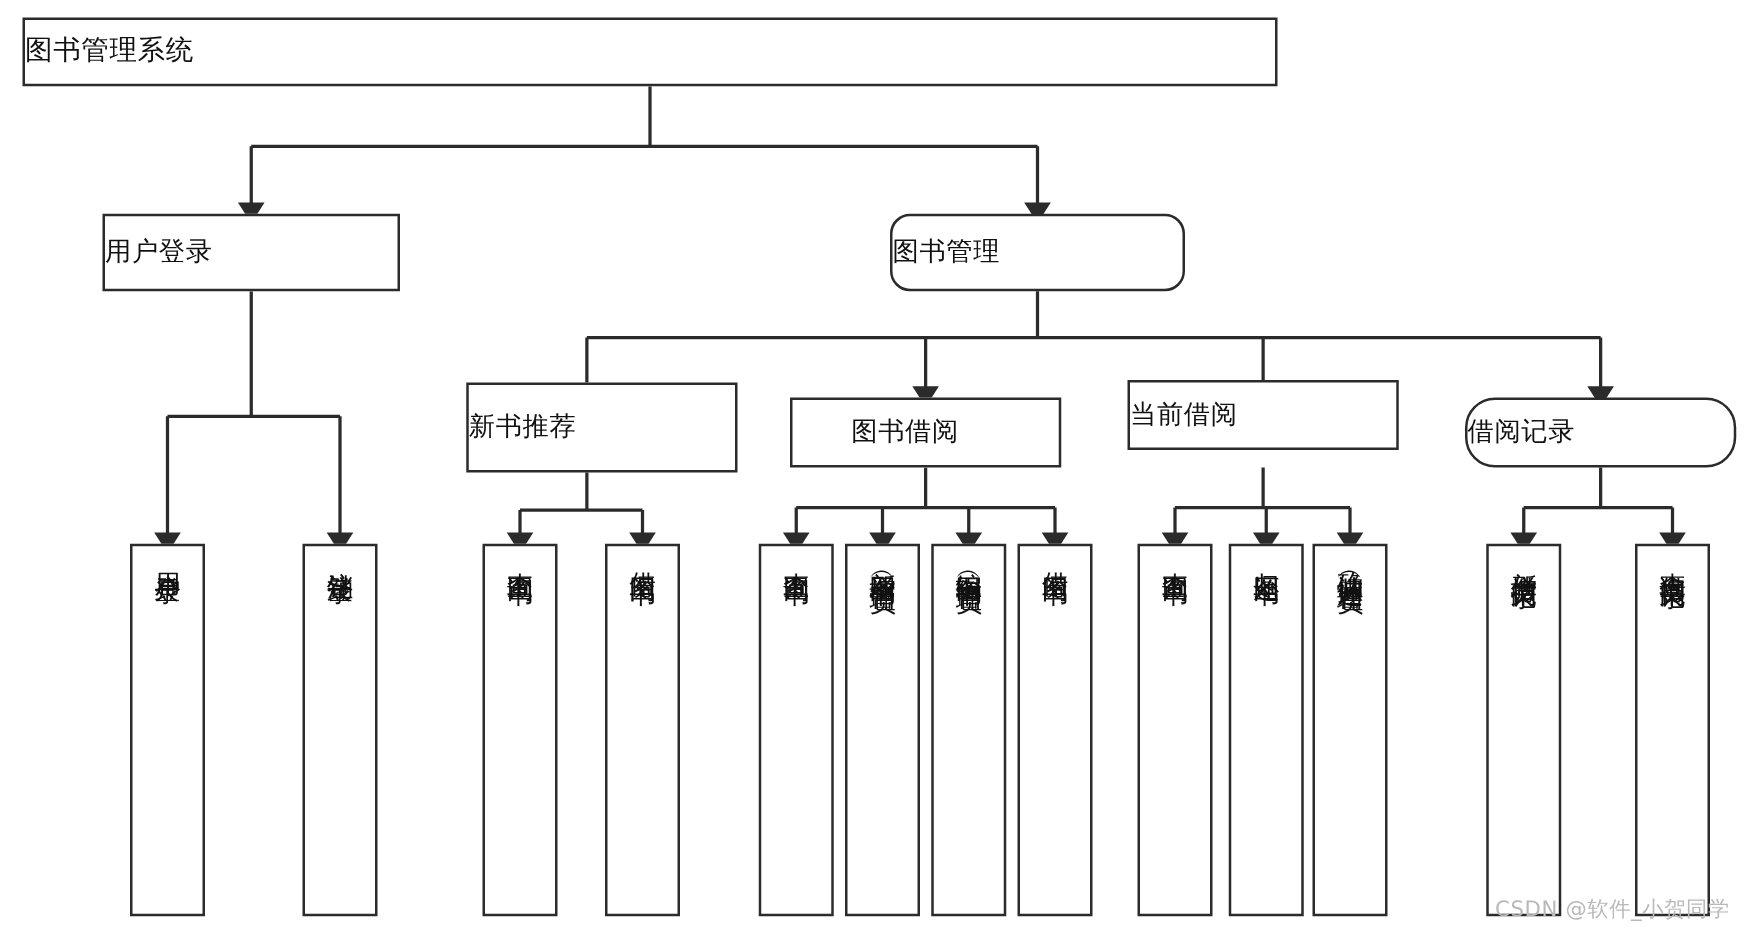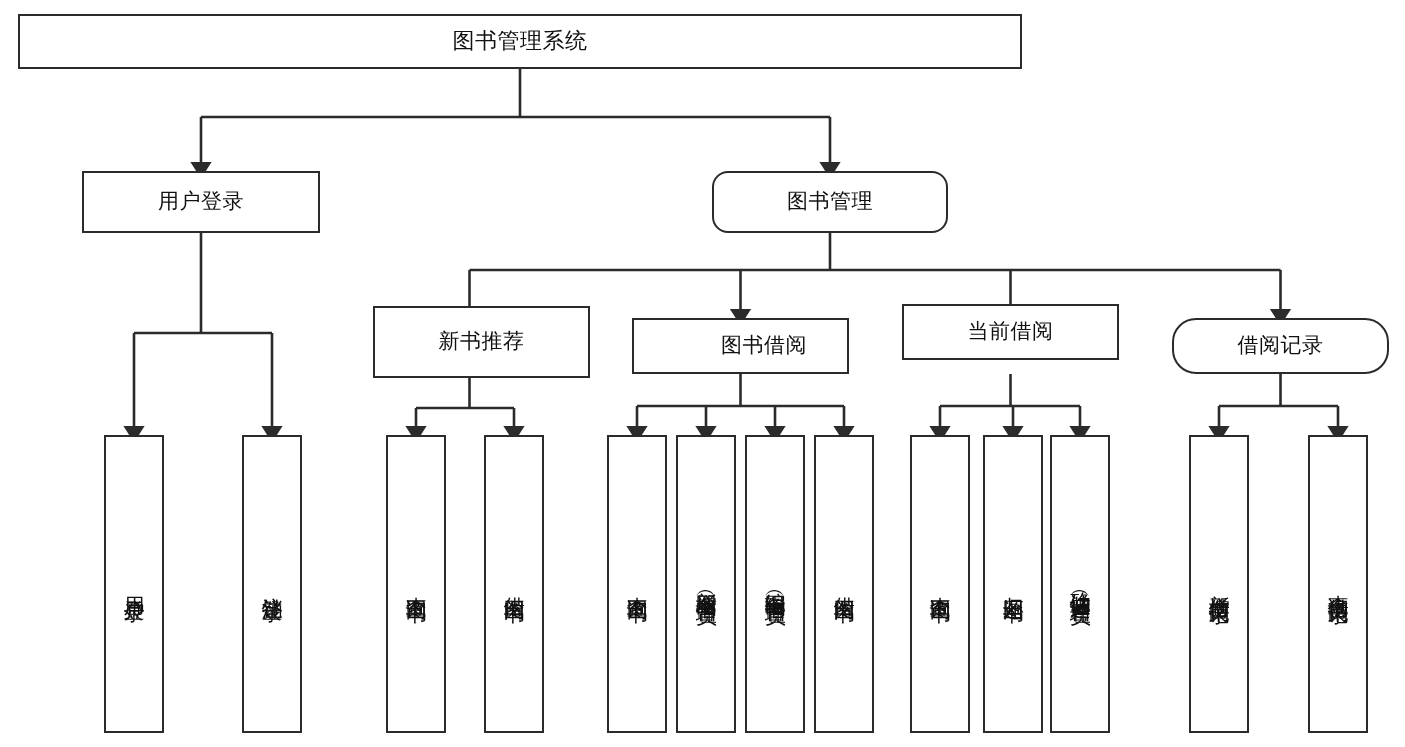--- a/index.html
+++ b/index.html
@@ -25,21 +25,20 @@
     height: 747px;
     pointer-events: none;
   }
   .node {
     position: absolute;
     box-sizing: border-box;
     border: 2.5px solid #2b2b2b;
     background: #ffffff;
     display: flex;
     align-items: center;
-    justify-content: center;
     color: #111111;
   }
   .node.horiz {
     font-size: 21px;
     letter-spacing: 0.5px;
     line-height: 1.2;
   }
   .node.vert {
     writing-mode: vertical-rl;
     text-orientation: upright;
@@ -170,13 +169,14 @@
         <span class="vtext">确认归还（管理员）</span>
       </div>
       <div class="node vert" style="left: 1189px; top: 435px; width: 60px; height: 298px;">
         <span class="vtext">新增借阅记录</span>
       </div>
       <div class="node vert" style="left: 1308px; top: 435px; width: 60px; height: 298px;">
         <span class="vtext">查询借阅记录</span>
       </div>
     </div>
 
+  <div class="watermark" style="left: 1196px; top: 716px; color: rgb(185, 185, 185);">CSDN @软件_小贺同学</div>
 </div>
 
 </body></html>

